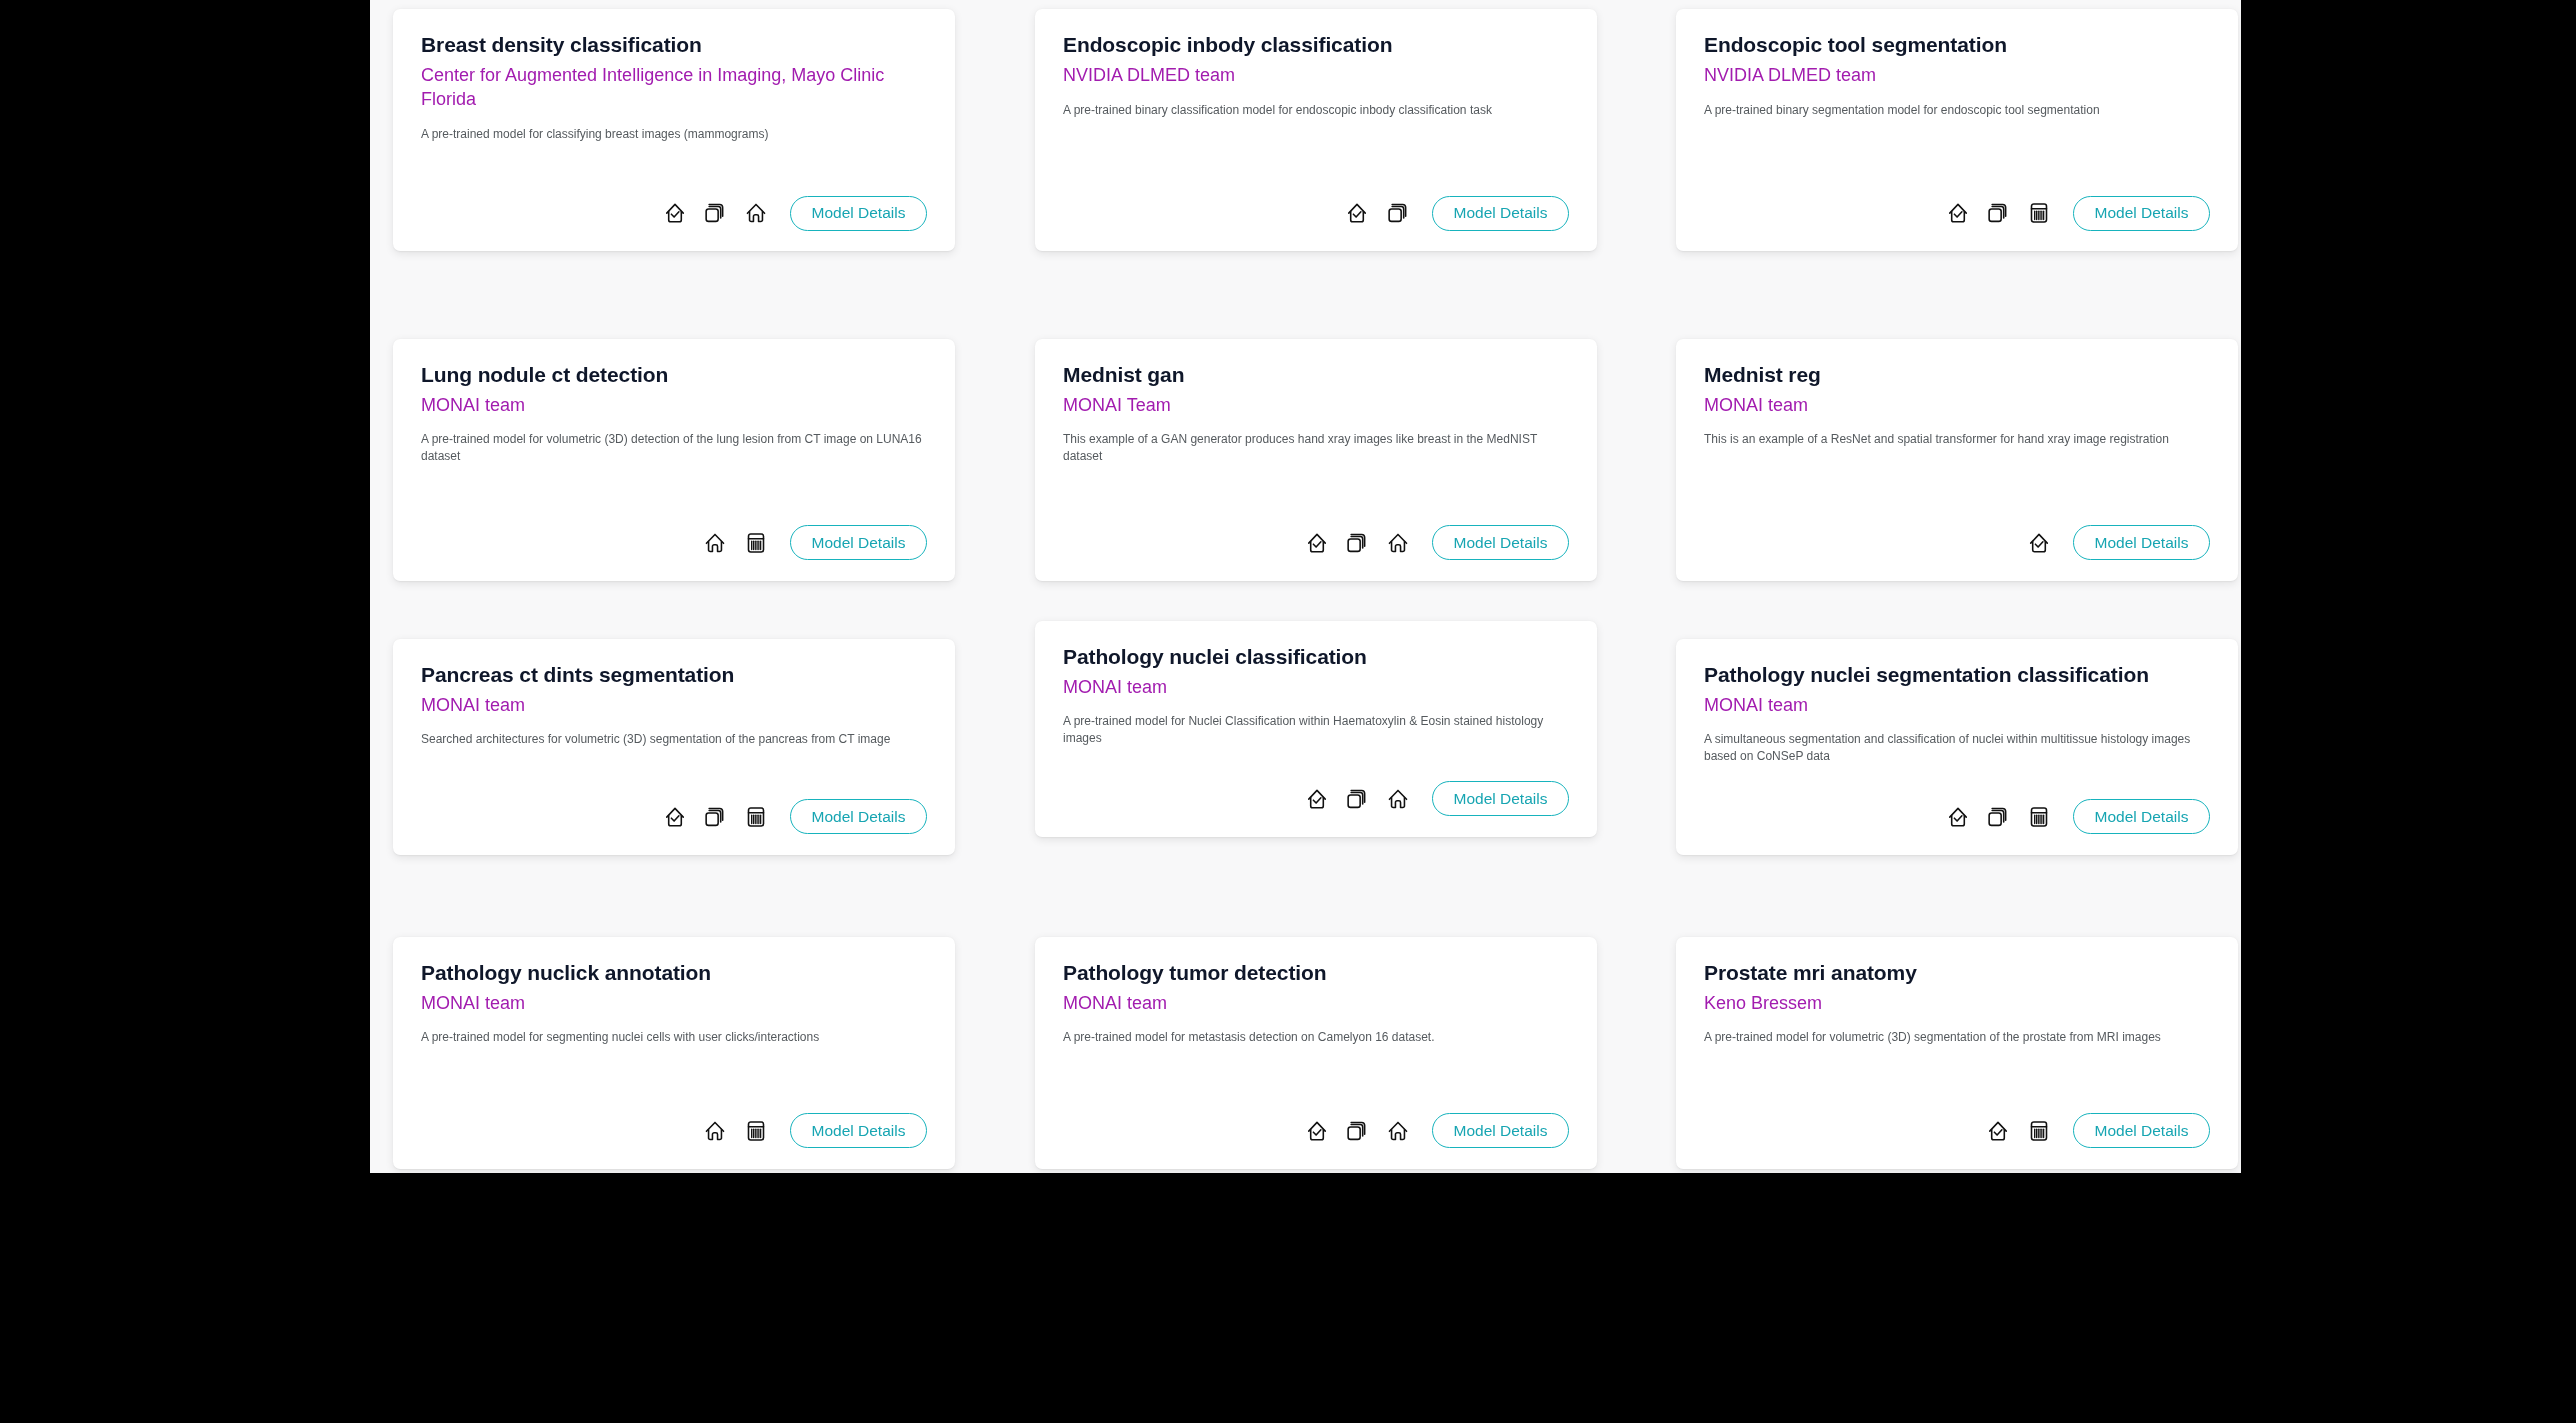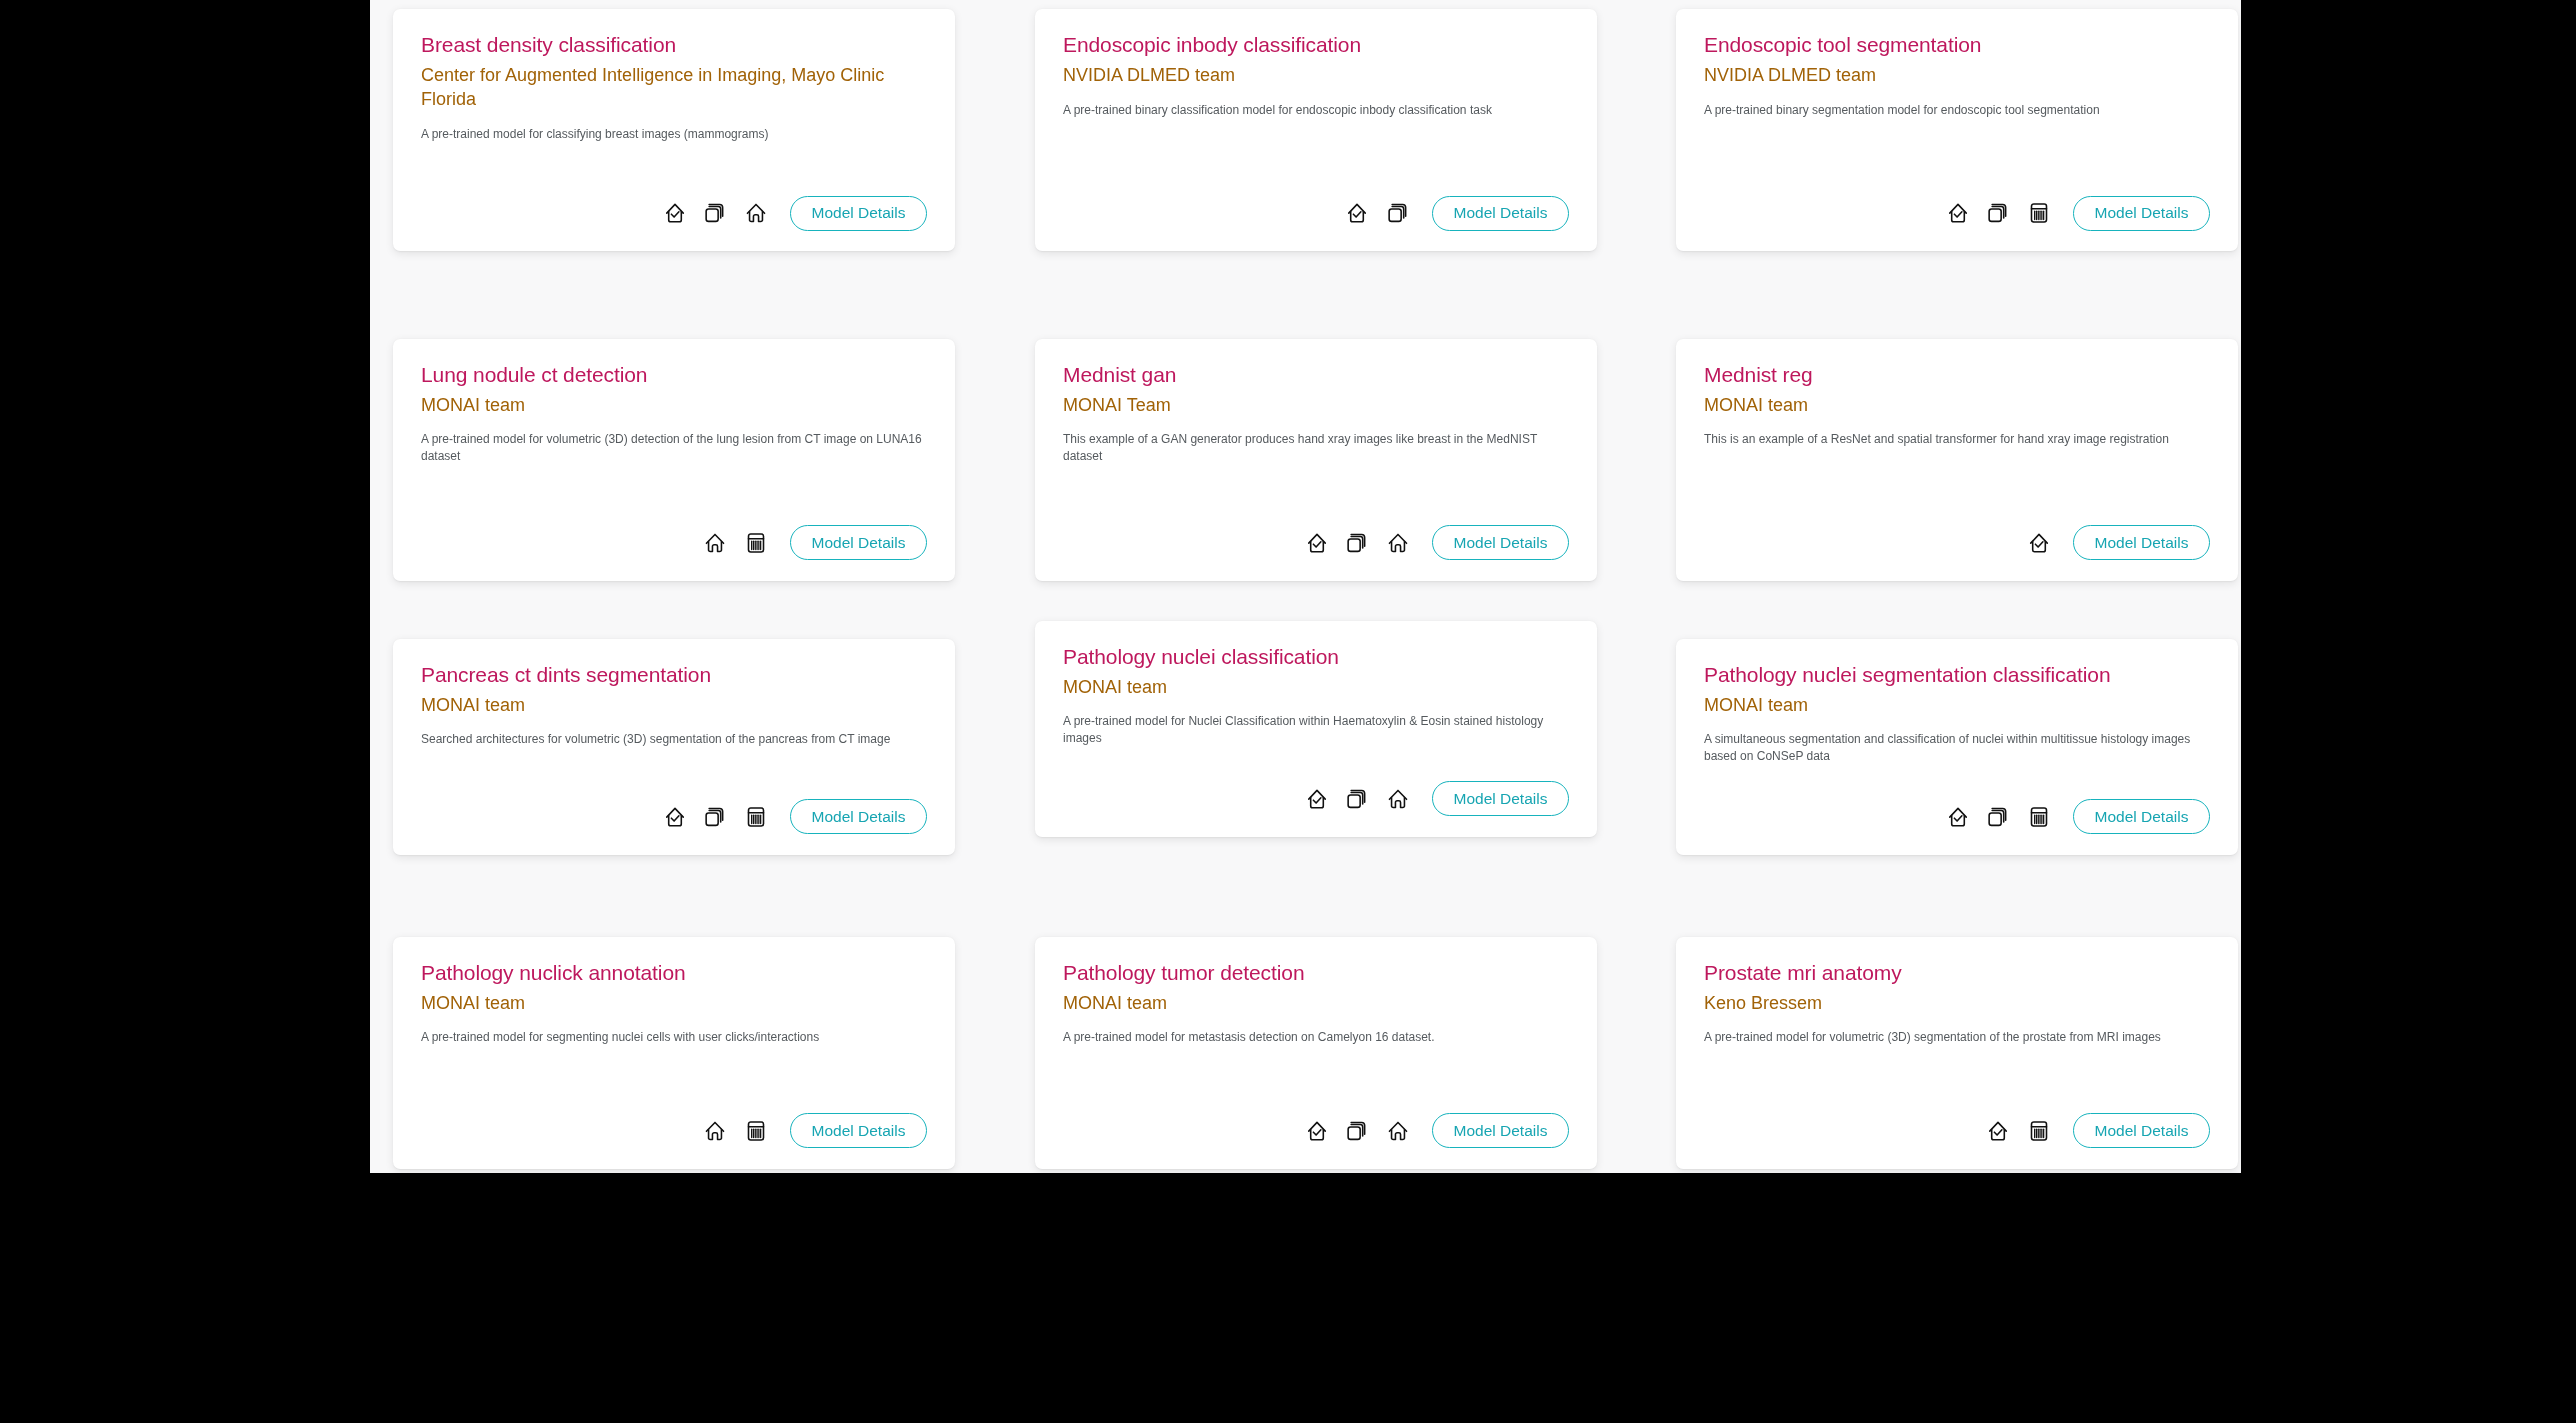--- a/index.html
+++ b/index.html
@@ -31,29 +31,29 @@
   .card {
     position: absolute;
     background: #ffffff;
     border-radius: 7.2px;
     box-shadow: 0 2.6px 8.2px rgba(0,0,0,0.085), 0 0.5px 1.5px rgba(0,0,0,0.05);
     padding: 24px 28px 20.6px 28px;
     display: flex;
     flex-direction: column;
   }
   .card-title {
-    color: #be185d;
+    color: #0f172a;
     font-size: 21px;
-    font-weight: normal;
+    font-weight: bold;
     line-height: 1.18;
     letter-spacing: -0.1px;
     margin-bottom: 6.2px;
   }
   .card-subtitle {
-    color: #a16207;
+    color: #a21caf;
     font-size: 18px;
     font-weight: 400;
     line-height: 1.33;
     margin-bottom: 13.4px;
   }
   .card-desc {
     color: #555a5e;
     font-size: 12px;
     font-weight: 400;
     line-height: 1.38;

